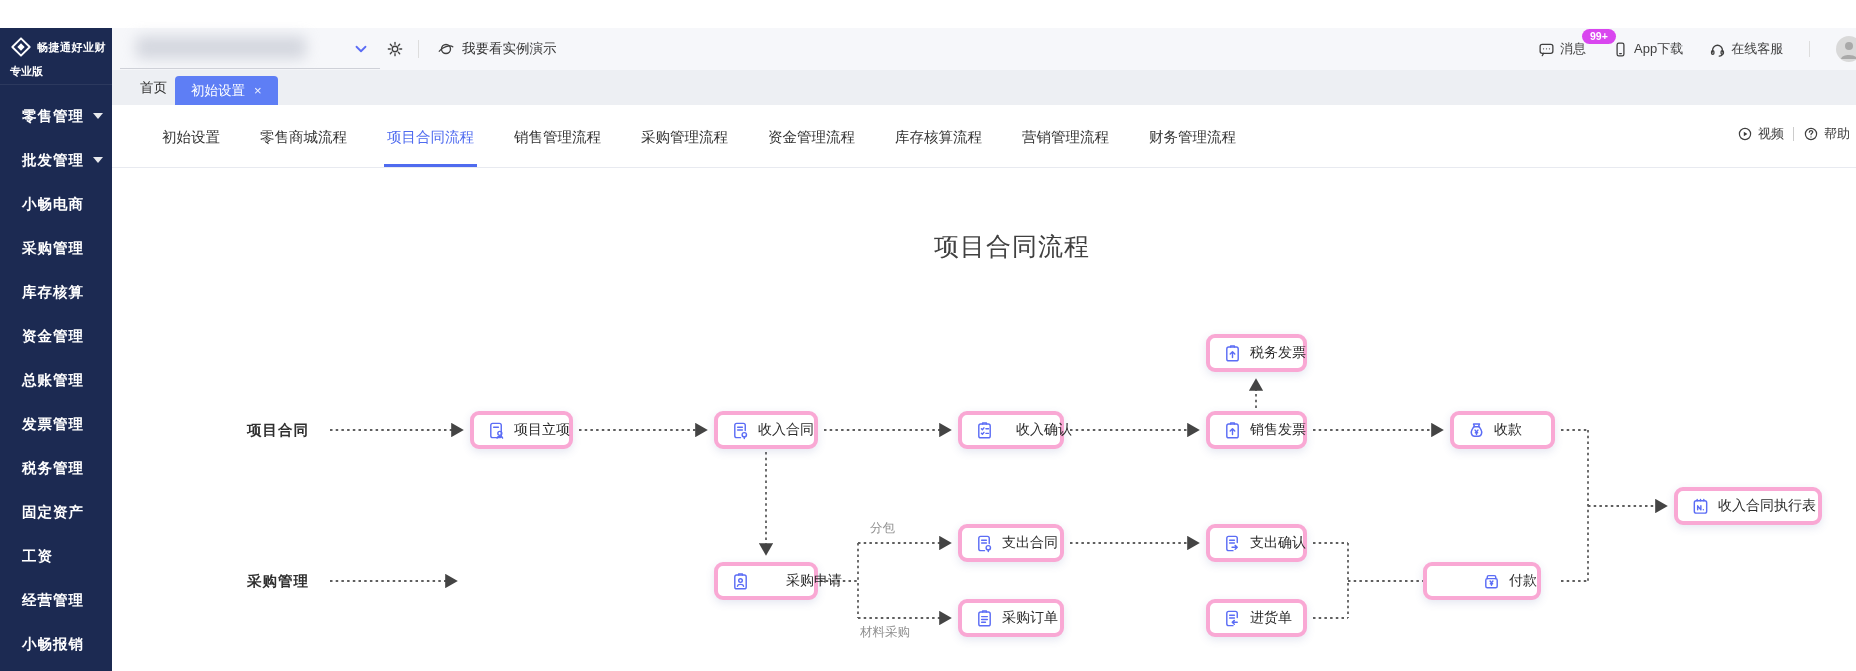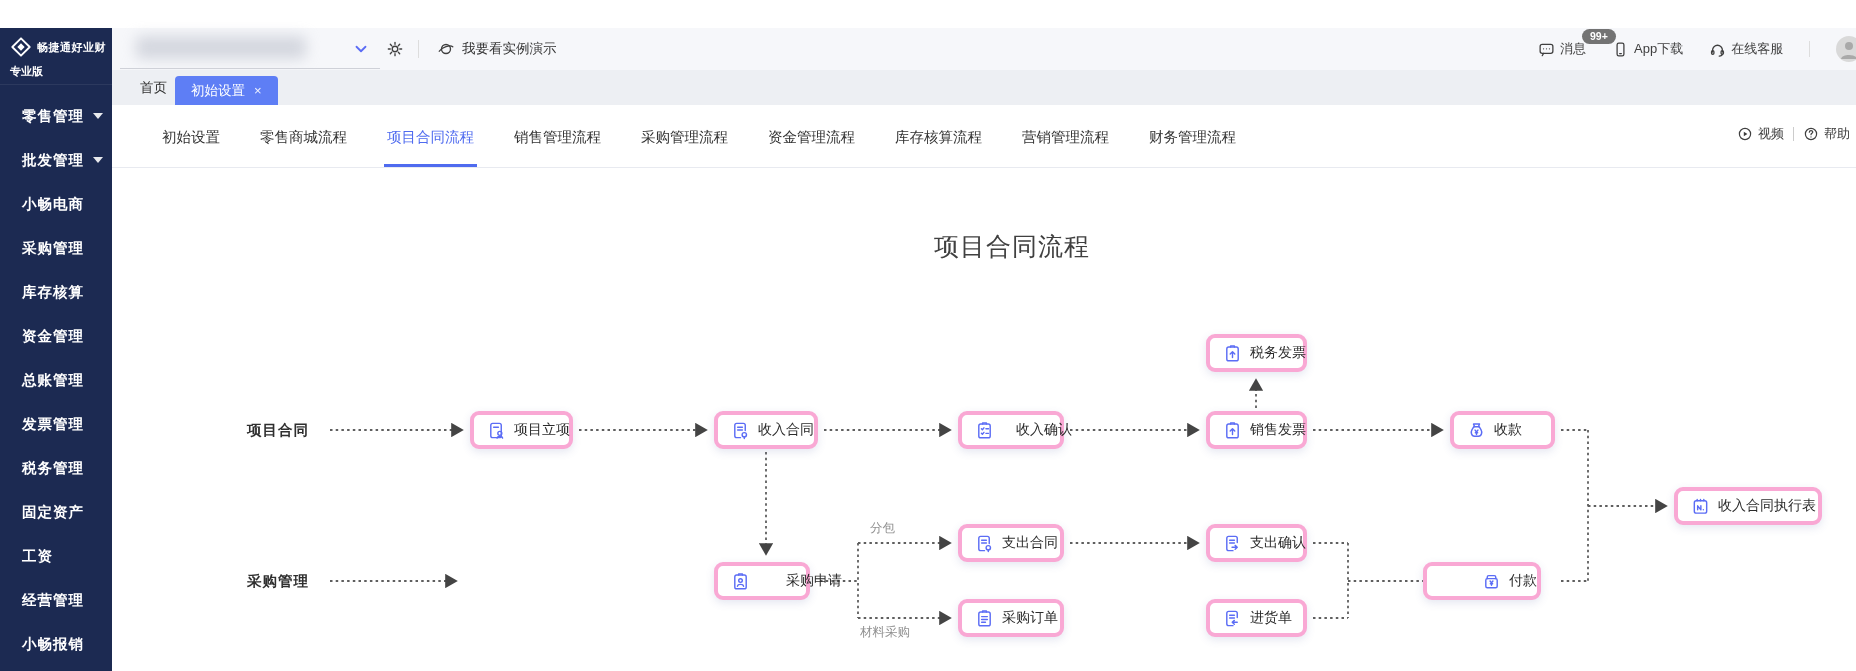--- a/index.html
+++ b/index.html
@@ -27,21 +27,21 @@
   .blur-blob{position:absolute;left:24px;top:8px;width:170px;height:23px;background:#b9bdc9;
              border-radius:4px;filter:blur(7px);opacity:.55;}
   .org-underline{position:absolute;left:8px;top:40px;width:260px;height:1px;background:#cfd1d8;}
   .hicon{position:absolute;top:12px;width:18px;height:18px;}
   .hdivider{position:absolute;top:12px;width:1px;height:18px;background:#ddd;}
   .demo-group{position:absolute;left:325px;top:0;height:42px;display:flex;align-items:center;gap:7px;
               font-size:13.5px;color:#333;cursor:pointer;}
   .right-cluster{position:absolute;left:1426px;top:0;height:42px;display:flex;align-items:center;
                  gap:26px;white-space:nowrap;font-size:13px;color:#3f3f3f;}
   .rc-item{display:flex;align-items:center;gap:5px;cursor:pointer;position:relative;}
-  .badge{position:absolute;left:44px;top:-11px;background:#737373;color:#fff;font-size:10.5px;
+  .badge{position:absolute;left:44px;top:-11px;background:#d946ef;color:#fff;font-size:10.5px;
          font-weight:700;border-radius:9px;padding:1px 8px;line-height:13px;}
   .avatar{width:26px;height:26px;border-radius:50%;background:#d9d9d9;display:flex;
           align-items:center;justify-content:center;overflow:hidden;}
   .user-group{display:flex;align-items:center;gap:8px;}
   .rc-divider{width:1px;height:16px;background:#ddd;}
 
   
   .tabrow{position:absolute;left:112px;top:70px;right:0;height:35px;background:#edeff3;}
   .wtab-home{position:absolute;left:18px;top:0;height:35px;display:flex;align-items:center;
              padding:0 10px;font-size:13.5px;color:#333;cursor:pointer;}
@@ -366,21 +366,21 @@
       <div class="node" style="left:1094px;top:356px;width:101px;">
         <span class="nico">
             <svg viewBox="0 0 20 20">
               <path d="M15 9V4.5c0-1.1-.9-2-2-2H6c-1.1 0-2 .9-2 2v11c0 1.1.9 2 2 2h4.5"></path>
               <path d="M7 6.5h5M7 9.5h5"></path>
               <path d="M9.5 14h5.3M12.8 12l2.2 2-2.2 2"></path>
             </svg>
           </span>
         <span>支出确认</span>
       </div>
-      <div class="node" style="left:602px;top:394px;width:96px;gap:36px;">
+      <div class="node" style="left:602px;top:394px;width:104px;gap:36px;">
         <span class="nico">
             <svg viewBox="0 0 20 20">
               <rect x="4" y="3.2" width="12" height="14.5" rx="2"></rect>
               <path d="M8 3.2V2h4v1.2"></path>
               <circle cx="10" cy="9" r="1.9"></circle>
               <path d="M6.8 15c.4-2.6 6-2.6 6.4 0"></path>
             </svg>
           </span>
         <span>采购申请</span>
       </div>

